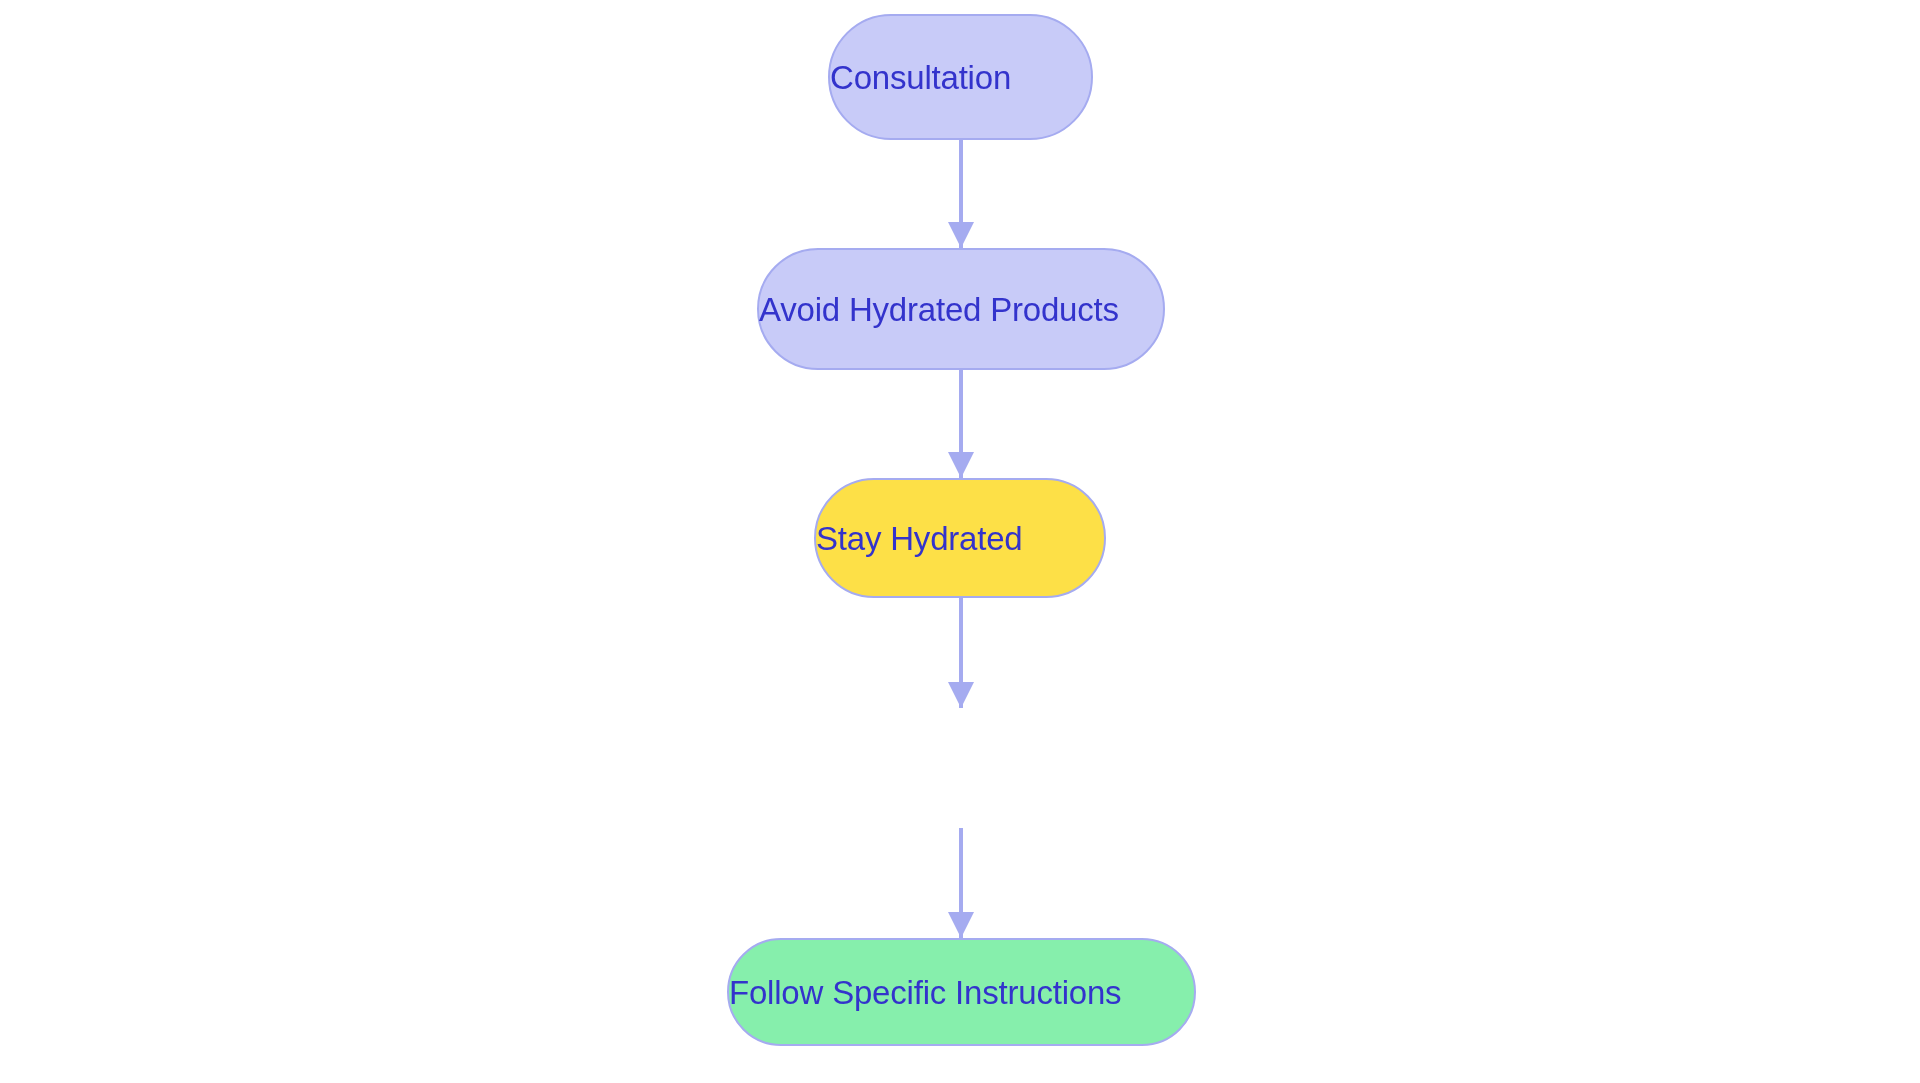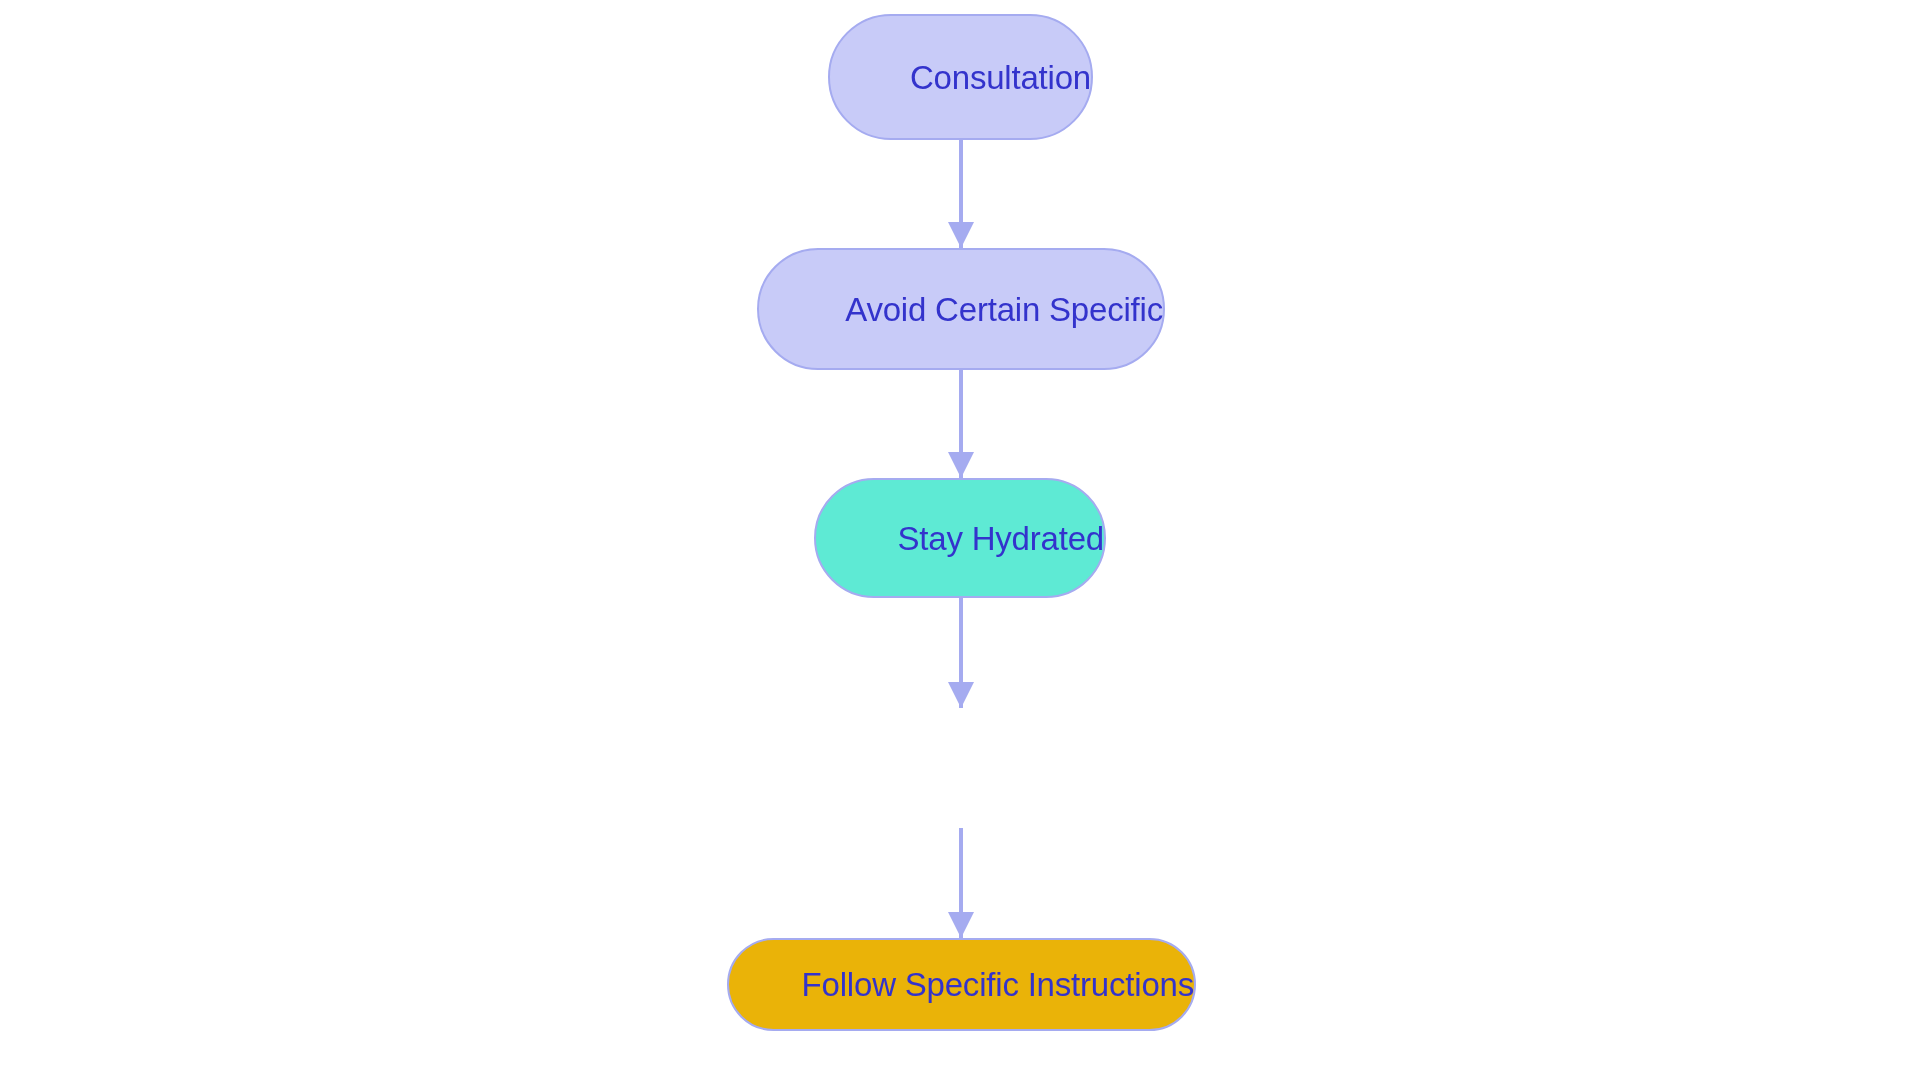--- a/index.html
+++ b/index.html
@@ -20,21 +20,21 @@
     width: 1920px;
     height: 1083px;
     background: #ffffff;
   }
 
   .flow-node {
     position: absolute;
     box-sizing: border-box;
     display: flex;
     align-items: center;
-    justify-content: flex-end;
+    justify-content: flex-start;
     background: #c8cbf8;
     border: 2px solid #a5abf0;
     border-radius: 999px;
     color: #3333cc;
     font-family: "Liberation Sans", sans-serif;
     font-size: 33px;
     font-weight: 400;
     letter-spacing: -0.2px;
     line-height: 1;
     white-space: nowrap;
@@ -95,25 +95,25 @@
   <div class="flow-connector" style="left: 946px; top: 828px; width: 30px; height: 110px;">
     <div class="conn-line" style="height: 110px; background: rgb(165, 171, 240);"></div>
     <div class="conn-head" style="border-top-color: rgb(165, 171, 240);"></div>
   </div>
 
   <div class="flow-node" style="left: 828px; top: 14px; width: 265px; height: 126px; background: rgb(200, 203, 248); border-color: rgb(165, 171, 240); color: rgb(51, 51, 204);">
     <span class="node-label">Consultation</span>
   </div>
 
   <div class="flow-node" style="left: 757px; top: 248px; width: 408px; height: 122px; background: rgb(200, 203, 248); border-color: rgb(165, 171, 240); color: rgb(51, 51, 204);">
-    <span class="node-label">Avoid Certain Specific</span>
+    <span class="node-label">Avoid Hydrated Products</span>
   </div>
 
-  <div class="flow-node" style="left: 814px; top: 478px; width: 292px; height: 120px; background: #5eead4; border-color: rgb(165, 171, 240); color: rgb(51, 51, 204);">
+  <div class="flow-node" style="left: 814px; top: 478px; width: 292px; height: 120px; background: #fde047; border-color: rgb(165, 171, 240); color: rgb(51, 51, 204);">
     <span class="node-label">Stay Hydrated</span>
   </div>
 
 
-  <div class="flow-node" style="left: 727px; top: 938px; width: 469px; height: 93px; background: #eab308; border-color: rgb(165, 171, 240); color: rgb(51, 51, 204);">
+  <div class="flow-node" style="left: 727px; top: 938px; width: 469px; height: 108px; background: #86efac; border-color: rgb(165, 171, 240); color: rgb(51, 51, 204);">
     <span class="node-label">Follow Specific Instructions</span>
   </div>
 
 </div>
 
 </body></html>

